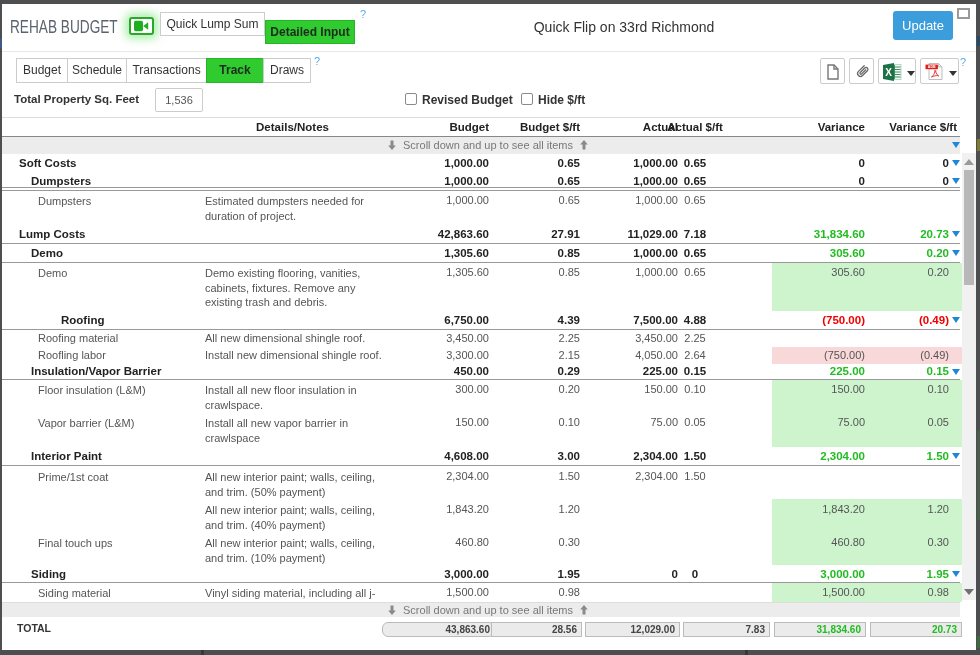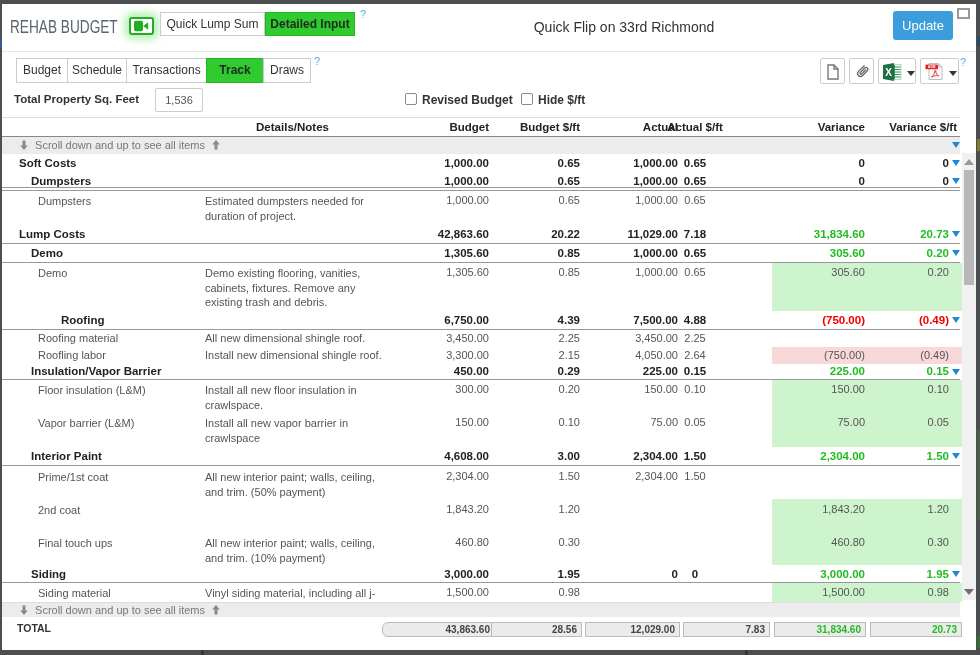--- a/index.html
+++ b/index.html
@@ -6,21 +6,21 @@
 html,body { width:980px; height:655px; overflow:hidden; }
 body { font-family:"Liberation Sans", sans-serif; background:#4d4e50; position:relative; }
 #modal { position:absolute; left:2px; top:4px; width:974px; height:646px; background:#fff; }
 .abs { position:absolute; }
 
 
 #title-rb { left:10px; top:17px; font-size:17.5px; color:#5a646e; letter-spacing:0px; transform:scaleX(0.78); transform-origin:0 0; white-space:nowrap; }
 #cam { left:129px; top:17px; width:25px; height:18px; border:2px solid #2aa82a; border-radius:3px; background:#fff; box-shadow:0 0 9px 4px rgba(110,225,110,.55); }
 .btn { border:1px solid #ccc; background:#fff; color:#333; font-size:12px; text-align:center; white-space:nowrap; }
 #b-qls { left:160px; top:12px; width:105px; height:24px; line-height:22px; }
-#b-det { left:265px; top:12px; width:90px; height:24px; line-height:22px; background:#2fcb2f; border-color:#28b428; color:#1e2b1e; font-weight:bold; }
+#b-det { left:265px; top:20px; width:90px; height:24px; line-height:22px; background:#2fcb2f; border-color:#28b428; color:#1e2b1e; font-weight:bold; }
 .qm { color:#5aa9e6; font-size:11px; }
 #qm1 { left:360px; top:8px; }
 #mtitle { left:355px; top:19px; width:538px; text-align:center; font-size:14px; color:#333; }
 #b-upd { left:893px; top:11px; width:60px; height:29px; background:#3b9ddb; color:#fff; font-size:13px; text-align:center; line-height:29px; border-radius:3px; }
 #maxi { left:957px; top:8px; width:13px; height:11px; border:2px solid #9a9a9a; background:#fff; }
 #hr1 { left:2px; top:51px; width:974px; height:1px; background:#e8e8e8; }
 
 
 .tab { top:58px; height:25px; line-height:23px; border:1px solid #ccc; background:#fff; color:#333; font-size:12px; text-align:center; position:absolute; }
 #t1 { left:16px;  width:52px; }
@@ -61,21 +61,21 @@
 .c7 { left:770px; width:93px; text-align:right; }
 .c8 { left:863px; width:84px; text-align:right; }
 .bold { font-weight:bold; color:#222; font-size:11.5px; }
 .det { color:#555; }
 .grn { color:#21bc21; }
 .red { color:#f20000; }
 .bgv { position:absolute; left:770px; width:190px; top:0; bottom:0; }
 .bg-g { background:#cdf4cd; }
 .bg-r { background:#f8d8d8; }
 .bcaret { position:absolute; left:950px; width:0; height:0; border-left:4.5px solid transparent; border-right:4.5px solid transparent; border-top:6px solid #1f87d5; }
-.scrollrow { background:#ececec; color:#78787a; font-size:11px; text-indent:14px; }
+.scrollrow { background:#ececec; color:#78787a; font-size:11px; text-align:center; text-indent:14px; }
 .bb { border-bottom:1px solid #999; }
 
 
 #sbar { left:962px; top:153px; width:14px; height:447px; background:#f1f1f1; }
 #sb-thumb { left:964px; top:170px; width:10px; height:115px; background:#b8b8b8; }
 .sb-arr { position:absolute; width:0; height:0; }
 
 
 .tbox { position:absolute; top:622px; height:15px; background:#ebebeb; border:1px solid #bbb; font-size:10px; font-weight:bold; color:#444; text-align:right; padding-right:4px; line-height:13px; }
 </style>
@@ -210,21 +210,21 @@
   <div class="cell c2 det" style="padding-top:3px;line-height:14.5px;">Estimated dumpsters needed for duration of project.</div>
   <div class="cell c3 det" style="padding-top:3px;">1,000.00</div>
   <div class="cell c4 det" style="padding-top:3px;">0.65</div>
   <div class="cell c5 det" style="padding-top:3px;">1,000.00</div>
   <div class="cell c6 det" style="padding-top:3px;">0.65</div>
 </div>
 
 <div class="row bb" style="top:226px;height:18px;">
   <div class="cell c1 bold" style="line-height:17px;">Lump Costs</div>
   <div class="cell c3 bold" style="line-height:17px;">42,863.60</div>
-  <div class="cell c4 bold" style="line-height:17px;">20.22</div>
+  <div class="cell c4 bold" style="line-height:17px;">27.91</div>
   <div class="cell c5 bold" style="line-height:17px;">11,029.00</div>
   <div class="cell c6 bold" style="line-height:17px;">7.18</div>
   <div class="cell c7 bold grn" style="line-height:17px;">31,834.60</div>
   <div class="cell c8 bold grn" style="line-height:17px;">20.73</div>
   <div class="bcaret" style="top:5px;"></div>
 </div>
 
 <div class="row bb" style="top:244px;height:19px;">
   <div class="cell c1a bold" style="line-height:18px;">Demo</div>
   <div class="cell c3 bold" style="line-height:18px;">1,305.60</div>
@@ -330,21 +330,21 @@
   <div class="cell c1b det" style="padding-top:4px;line-height:14.5px;">Prime/1st coat</div>
   <div class="cell c2 det" style="padding-top:4px;line-height:14.5px;">All new interior paint; walls, ceiling, and trim. (50% payment)</div>
   <div class="cell c3 det" style="padding-top:4px;">2,304.00</div>
   <div class="cell c4 det" style="padding-top:4px;">1.50</div>
   <div class="cell c5 det" style="padding-top:4px;">2,304.00</div>
   <div class="cell c6 det" style="padding-top:4px;">1.50</div>
 </div>
 
 <div class="row" style="top:499px;height:33px;">
   <div class="bgv bg-g"></div>
-  <div class="cell c1b det" style="padding-top:4px;line-height:14.5px;">2nd coat</div>
+  <div class="cell c2 det" style="padding-top:4px;line-height:14.5px;">All new interior paint; walls, ceiling, and trim. (40% payment)</div>
   <div class="cell c3 det" style="padding-top:4px;">1,843.20</div>
   <div class="cell c4 det" style="padding-top:4px;">1.20</div>
   <div class="cell c7 det" style="padding-top:4px;">1,843.20</div>
   <div class="cell c8 det" style="padding-top:4px;">1.20</div>
 </div>
 
 <div class="row" style="top:532px;height:33px;">
   <div class="bgv bg-g"></div>
   <div class="cell c1b det" style="padding-top:4px;line-height:14.5px;">Final touch ups</div>
   <div class="cell c2 det" style="padding-top:4px;line-height:14.5px;">All new interior paint; walls, ceiling, and trim. (10% payment)</div>

